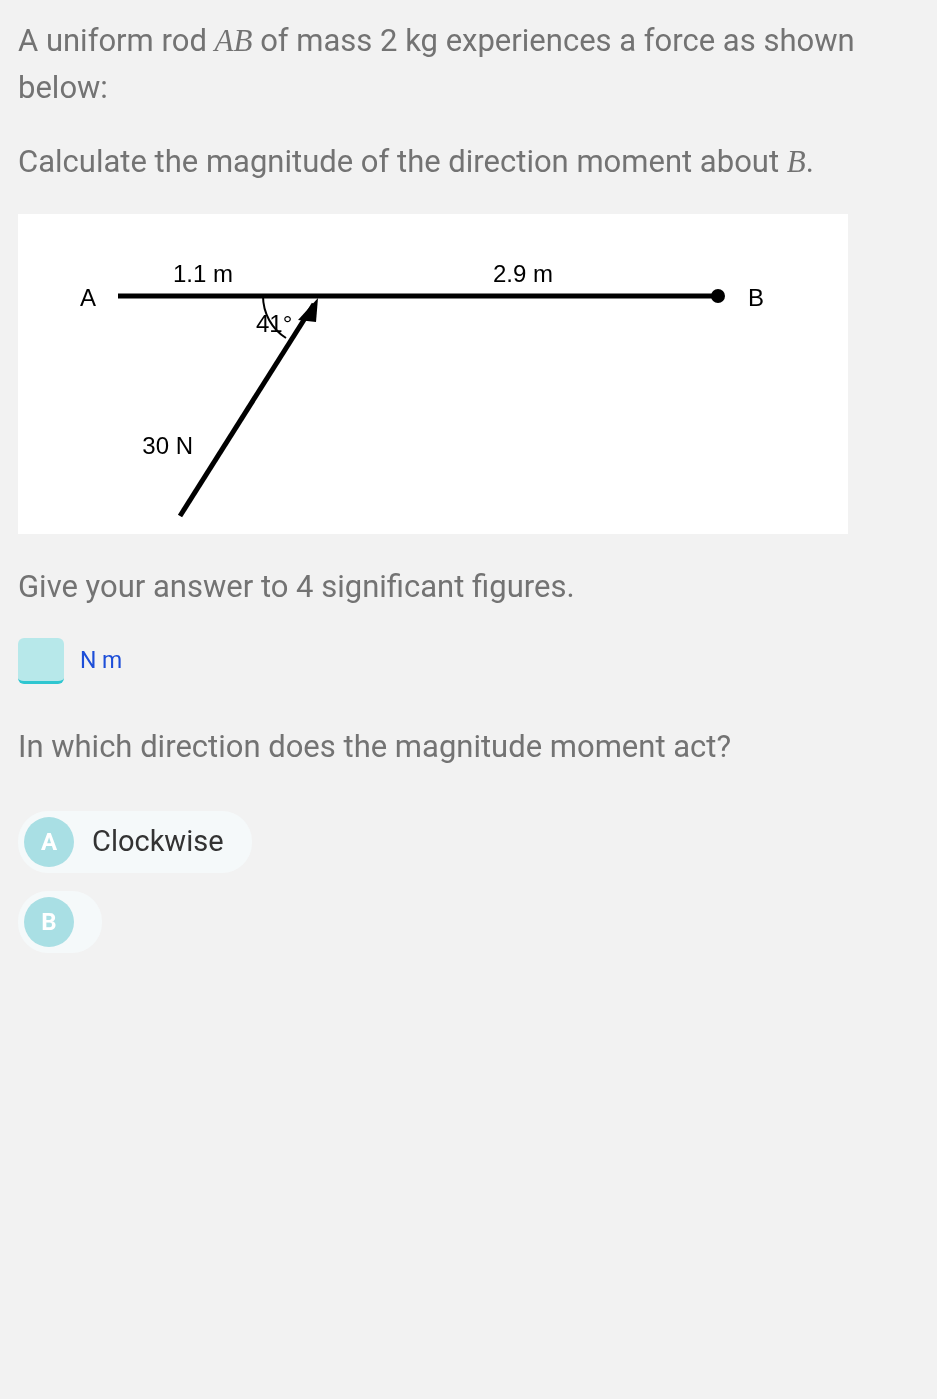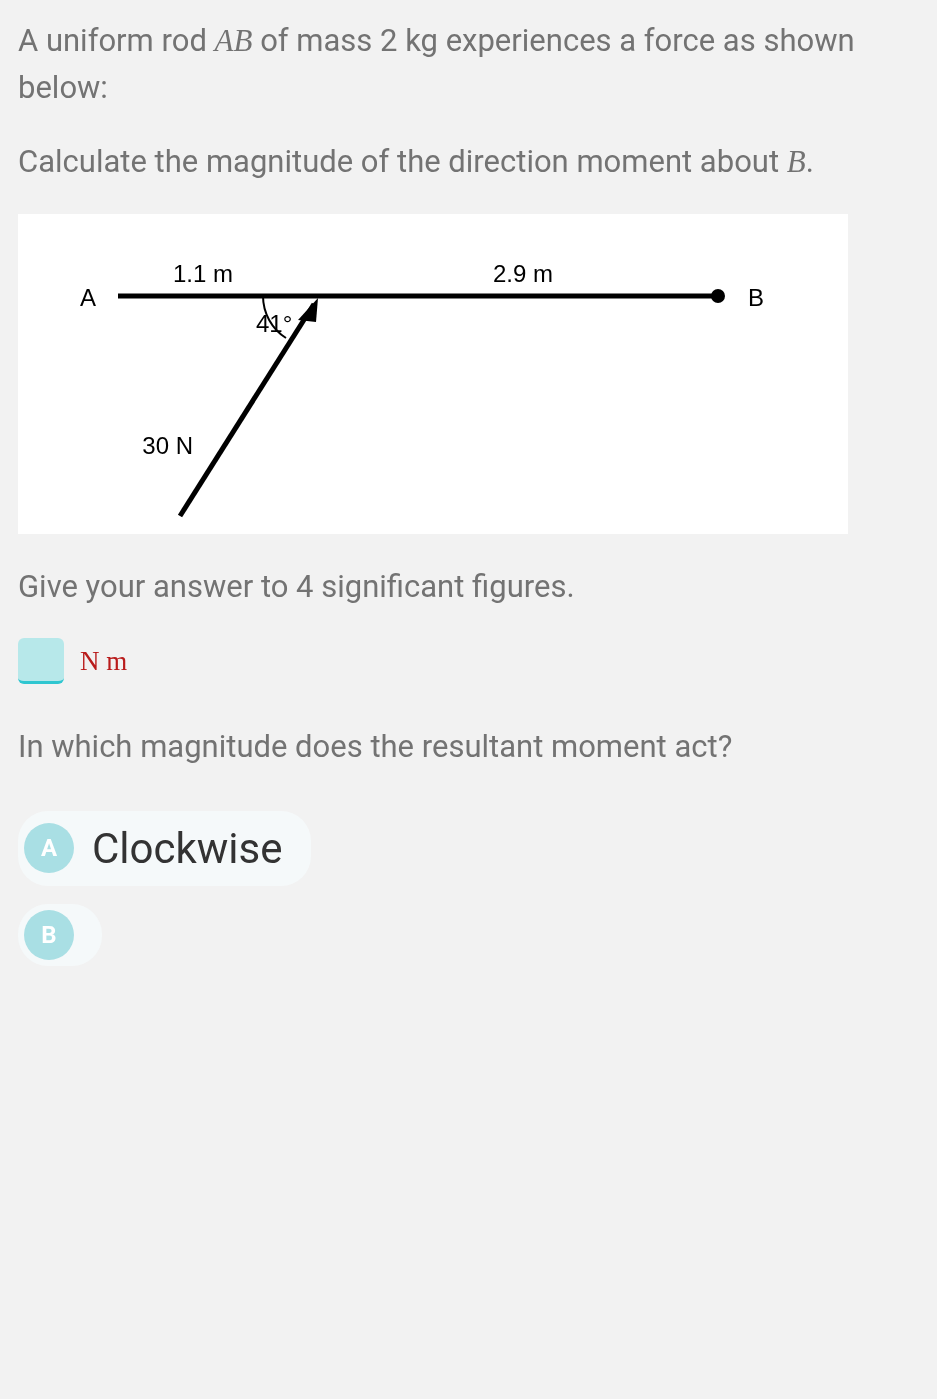--- a/index.html
+++ b/index.html
@@ -19,33 +19,33 @@
     width:830px;
     height:320px;
     margin-bottom:30px;
     position:relative;
   }
   .unit-row { display:flex; align-items:center; gap:16px; margin:20px 0 40px 0; }
   .answer-box {
     width:46px; height:46px; border-radius:6px;
     background:#b7e8ea; border-bottom:3px solid #2fc6d0;
   }
-  .unit-label { font-size:27px; color:#b91c1c;font-family:Liberation Serif, serif; }
+  .unit-label { font-size:23px; color:#1d4ed8; }
   .options { display:flex; flex-direction:column; gap:18px; margin-top:40px; }
   .option {
     display:flex; align-items:center; gap:18px;
     background:#f5f9fa; border-radius:30px; padding:6px 28px 6px 6px;
     width:fit-content; cursor:pointer;
   }
   .option-letter {
     width:50px; height:50px; border-radius:50%;
     background:#a9dfe4; color:#fff; font-weight:700; font-size:24px;
     display:flex; align-items:center; justify-content:center;
   }
-  .option-label { font-size:42px; color:#333; }
+  .option-label { font-size:29px; color:#333; }
   svg { position:absolute; top:0; left:0; }
   .svg-label { font-family: Arial, sans-serif; font-size:24px; fill:#000; }
 </style>
 </head>
 <body>
 
 <p class="prompt-text">
   <span>A uniform rod </span><span class="math">AB</span><span> of mass </span><span>2 kg</span><span> experiences a force as shown below:</span>
 </p>
 
@@ -77,21 +77,21 @@
   </svg>
 </div>
 
 <p class="prompt-text">Give your answer to 4 significant figures.</p>
 
 <div class="unit-row">
   <div class="answer-box"></div>
   <span class="unit-label">N m</span>
 </div>
 
-<p class="prompt-text">In which magnitude does the resultant moment act?</p>
+<p class="prompt-text">In which direction does the magnitude moment act?</p>
 
 <div class="options">
   <div class="option">
     <div class="option-letter">A</div>
     <div class="option-label">Clockwise</div>
   </div>
   <div class="option">
     <div class="option-letter">B</div>
   </div>
 </div>

